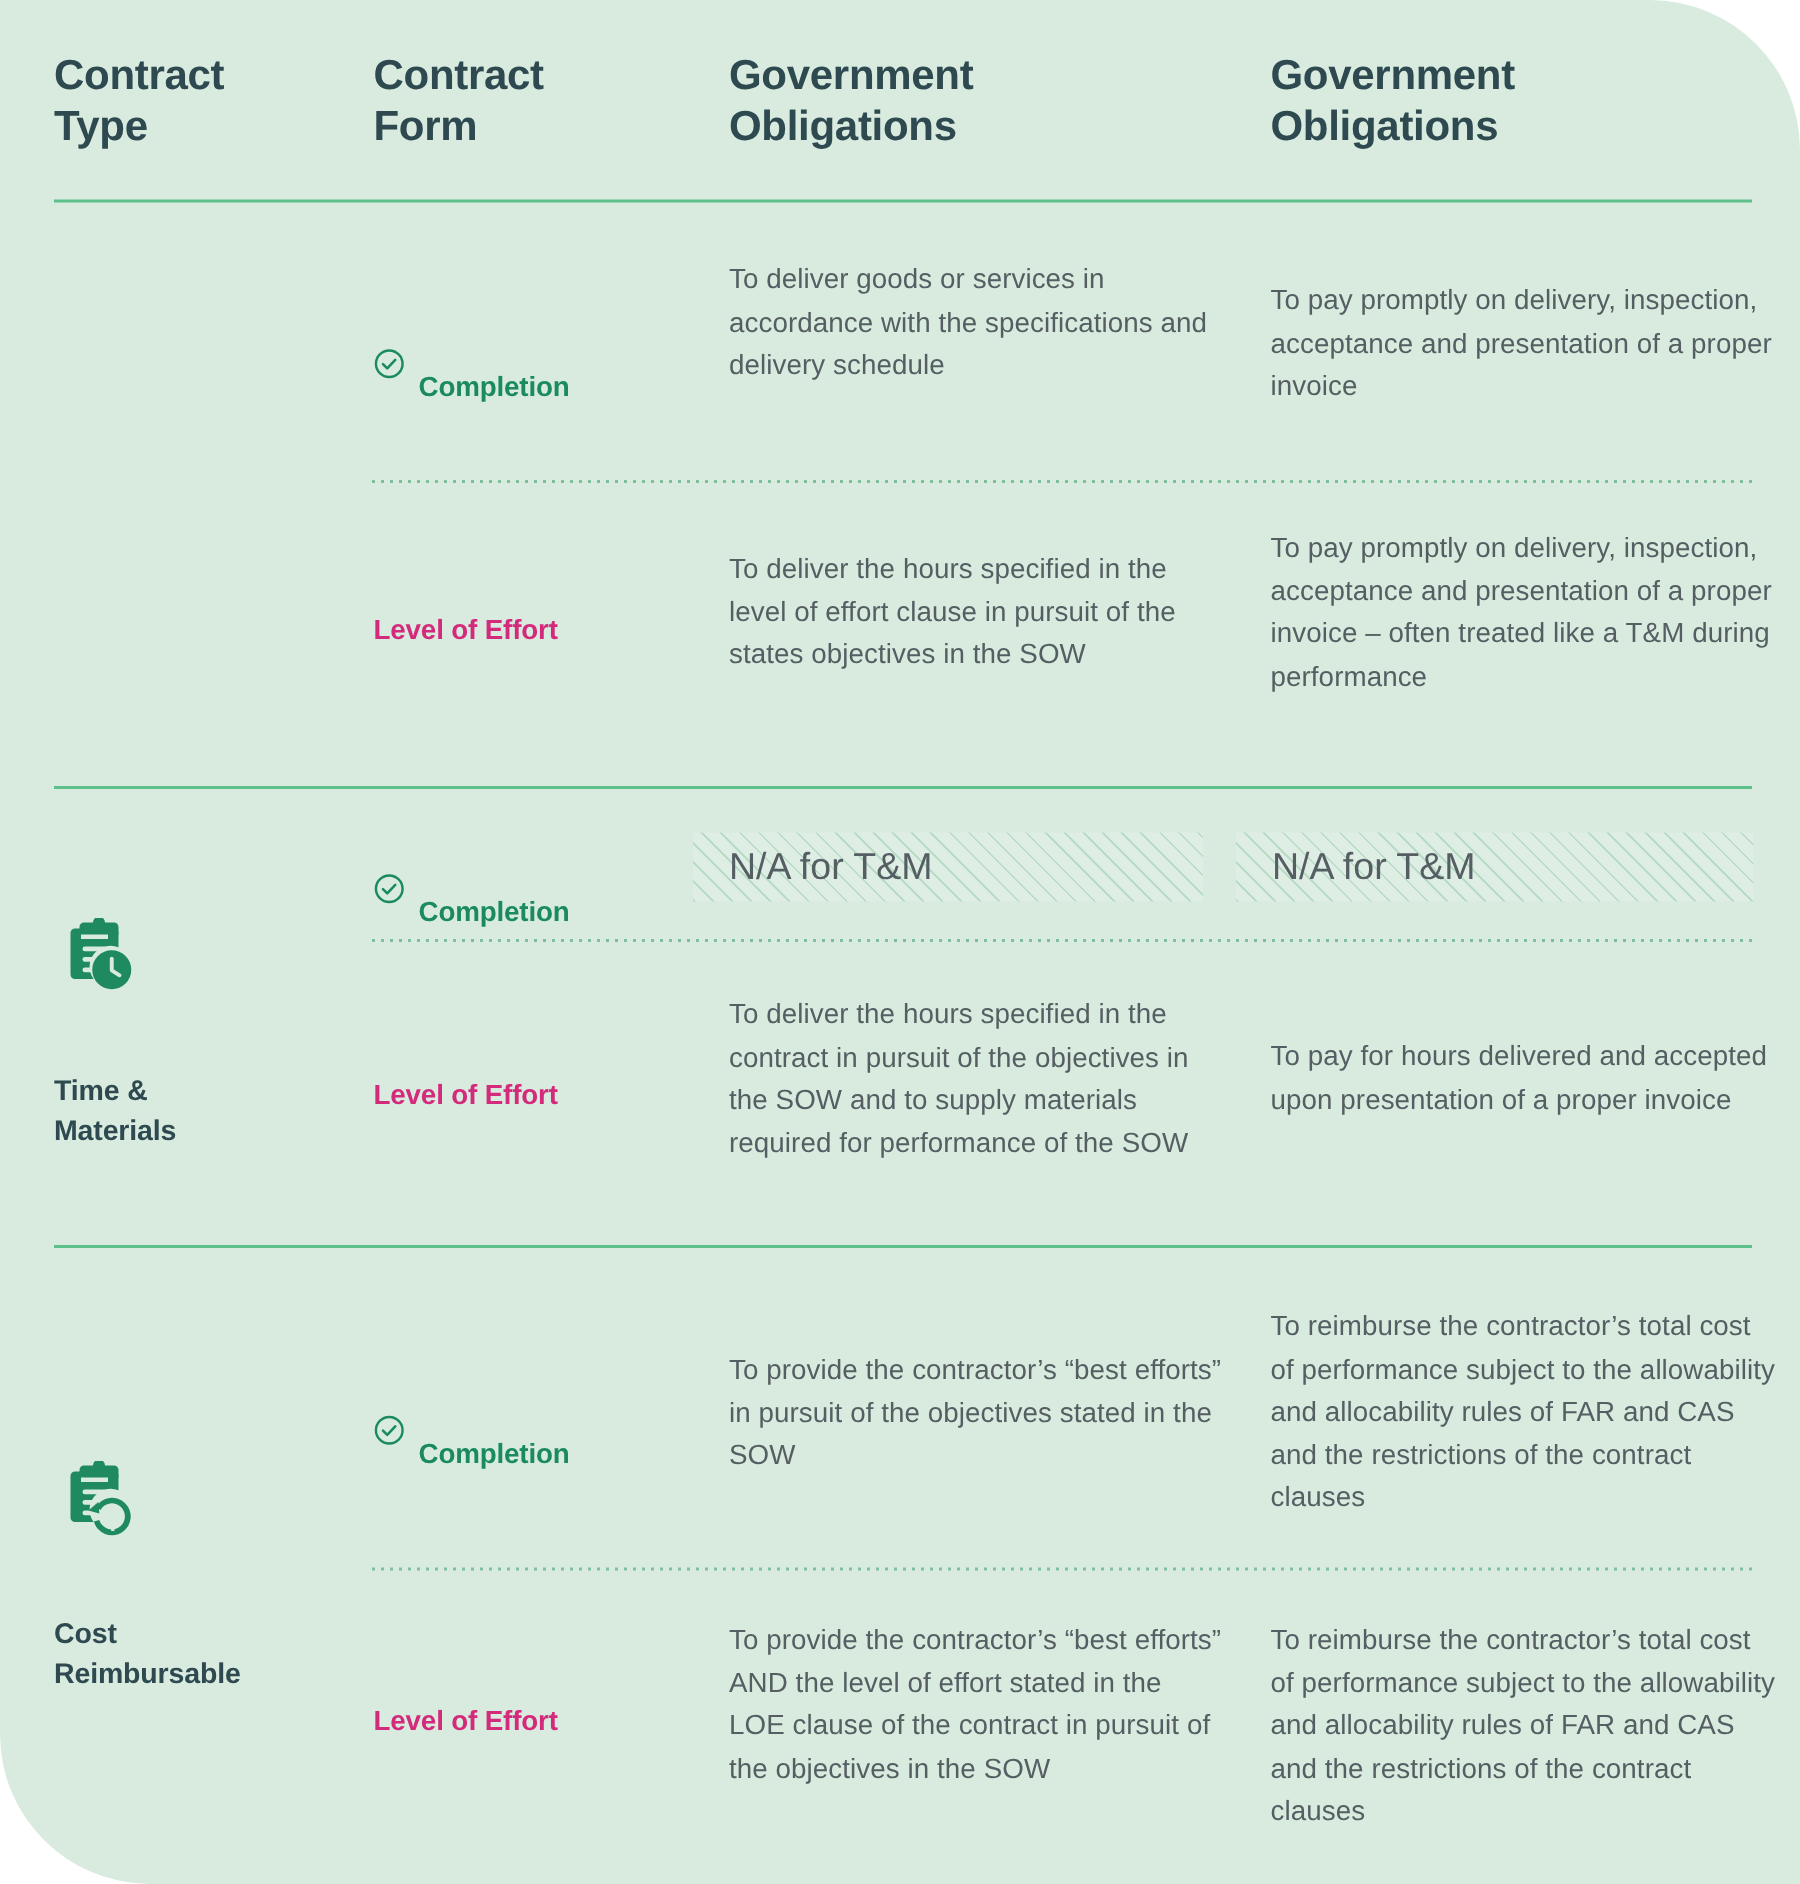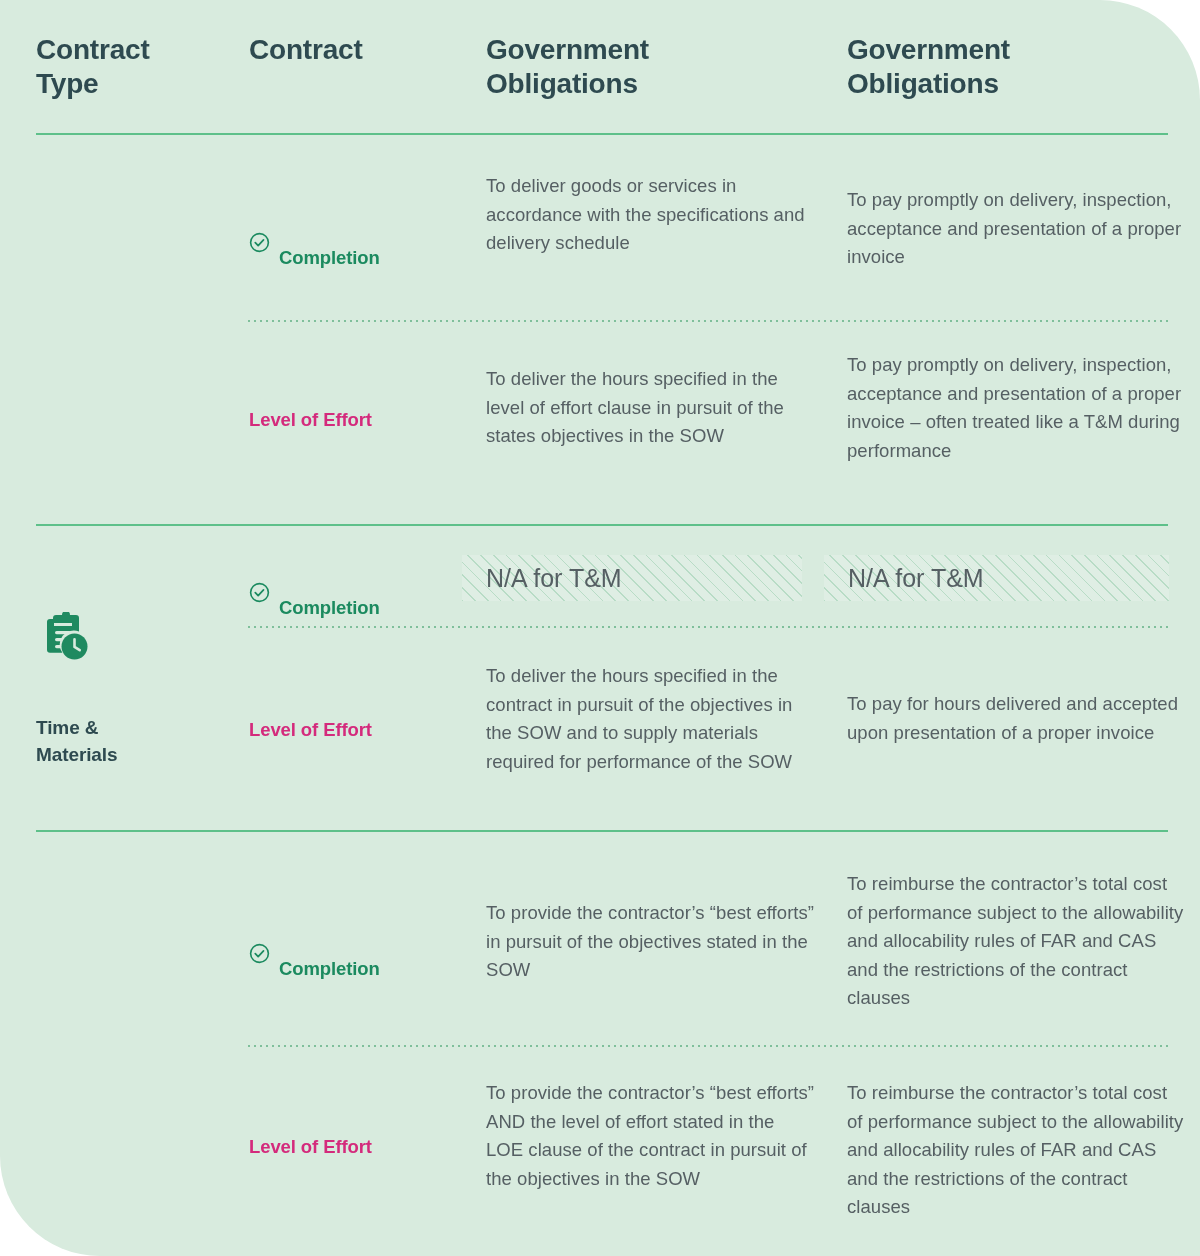--- a/index.html
+++ b/index.html
@@ -147,20 +147,21 @@
 
 <div class="panel">
 
   <div class="header">
     <div class="head-cell hc0">
       <div>Contract</div>
       <div>Type</div>
     </div>
     <div class="head-cell hc1">
       <div>Contract</div>
+      <div>Form</div>
     </div>
     <div class="head-cell hc2">
       <div>Government</div>
       <div>Obligations</div>
     </div>
     <div class="head-cell hc3">
       <div>Government</div>
       <div>Obligations</div>
     </div>
     <div class="rule rule-head"></div>
@@ -246,20 +247,40 @@
       </div>
       <div class="oblig col-contractor" style="top:136px;">To deliver the hours specified in the contract in pursuit of the objectives in the SOW and to supply materials required for performance of the SOW</div>
       <div class="oblig col-government" style="top:164px;">To pay for hours delivered and accepted upon presentation of a proper invoice</div>
     </div>
 
     <div class="rule-sec" style="top:304px;"></div>
   </div>
 
   <div class="section sec-2">
 
+    <div class="type-cell" style="top:142px;">
+      <span class="type-icon">
+        <svg viewBox="0 0 56 56" width="56" height="56" aria-hidden="true">
+          <g fill="#1f8a60">
+            <path d="M20 3h6a4 4 0 0 1 8 0h6a3 3 0 0 1 3 3v5H17V6a3 3 0 0 1 3-3z"></path>
+            <path d="M14 7h4v7h18V7h4a3 3 0 0 1 3 3v9.5a14 14 0 0 0-16.6 21.2H14a3 3 0 0 1-3-3V10a3 3 0 0 1 3-3z"></path>
+            <rect x="19" y="19" width="16" height="3.2" rx="1.6" fill="#d8ebde"></rect>
+            <rect x="19" y="26" width="16" height="3.2" rx="1.6" fill="#d8ebde"></rect>
+            <rect x="19" y="33" width="9" height="3.2" rx="1.6" fill="#d8ebde"></rect>
+            <path d="M27.8 30.8a12.5 12.5 0 1 1-1.2 9.6l3.6-1.1a8.7 8.7 0 1 0 .8-6.7z"></path>
+            <path d="M29.6 27.4l.6 7.6-7.3-2z"></path>
+            <path d="M40.3 31.6v1.5c1.35.2 2.4.7 3.2 1.35l-1.45 2.25c-.8-.6-1.65-.95-2.6-.95-.85 0-1.45.35-1.45.95 0 .68.68.92 2.12 1.35 2.03.58 3.68 1.35 3.68 3.68 0 1.95-1.25 3.2-3.5 3.55v1.45h-2.2v-1.35c-1.65-.2-3-.82-3.95-1.7l1.55-2.23c.95.83 2.12 1.25 3.18 1.25 1.05 0 1.65-.38 1.65-1.05 0-.72-.78-.97-2.23-1.4-1.95-.58-3.48-1.35-3.48-3.58 0-1.88 1.25-3.1 3.28-3.43v-1.4z" fill="#d8ebde"></path>
+          </g>
+        </svg>
+      </span>
+      <div class="type-label">
+        <div>Cost</div>
+        <div>Reimbursable</div>
+      </div>
+    </div>
 
     <div class="row">
       <div class="form-cell form-completion" style="top:95px;">
         <span class="form-icon">
           <svg viewBox="0 0 22 22" width="21" height="21" aria-hidden="true">
             <circle cx="11" cy="11" r="9.3" fill="none" stroke="#1b8a5f" stroke-width="1.7"></circle>
             <path d="M6.6 11.2l3 3 5.6-5.9" fill="none" stroke="#1b8a5f" stroke-width="1.8" stroke-linecap="round" stroke-linejoin="round"></path>
           </svg>
         </span>
         <span class="form-label">Completion</span>

